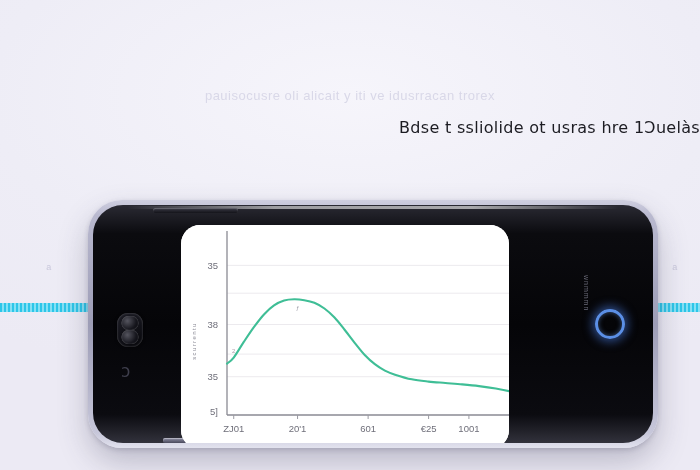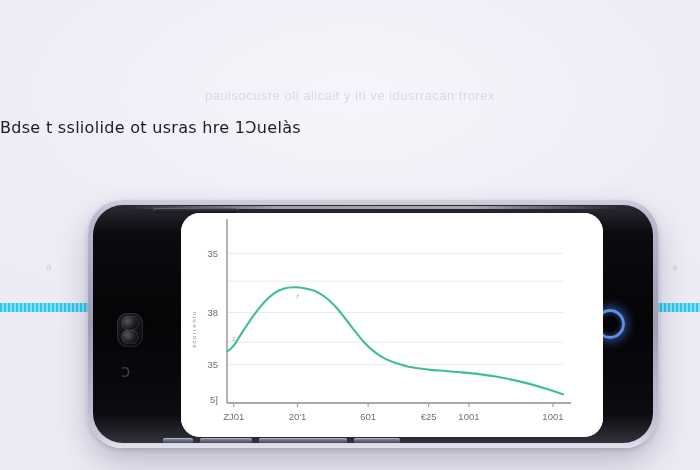--- a/index.html
+++ b/index.html
@@ -34,21 +34,21 @@
     position:absolute; left:0; right:0; top:88px;
     text-align:center;
     font-size:13px;
     color:#d9d8e8;
     letter-spacing:0.5px;
     white-space:nowrap;
     filter:blur(0.5px);
   }
   .subtitle {
     position:absolute; left:0; right:0; top:118px;
-    text-align:left;
+    text-align:right;
     font-size:16px;
     color:#1c1c22;
     font-family:"DejaVu Sans", sans-serif;
     letter-spacing:0.3px;
     white-space:nowrap;
     filter:blur(0.1px);
   }
 
   
   .edge-bar {
@@ -96,22 +96,22 @@
   .phone-gloss {
     position:absolute; left:6%; right:6%; top:1px; height:3px;
     background:linear-gradient(90deg, rgba(255,255,255,0) 0%, rgba(255,255,255,0.55) 30%, rgba(255,255,255,0.6) 70%, rgba(255,255,255,0) 100%);
     border-radius:2px;
     pointer-events:none;
   }
 
   
   .screen {
     position:absolute;
-    left:88px; top:8px;
-    width:422px; height:224px;
+    left:88px; top:20px;
+    width:328px; height:224px;
     background:#ffffff;
     overflow:hidden;
     border-radius:19px;
   }
 
   
   .speaker-slit {
     position:absolute;
     left:60px; top:3px;
     width:85px; height:5px;

